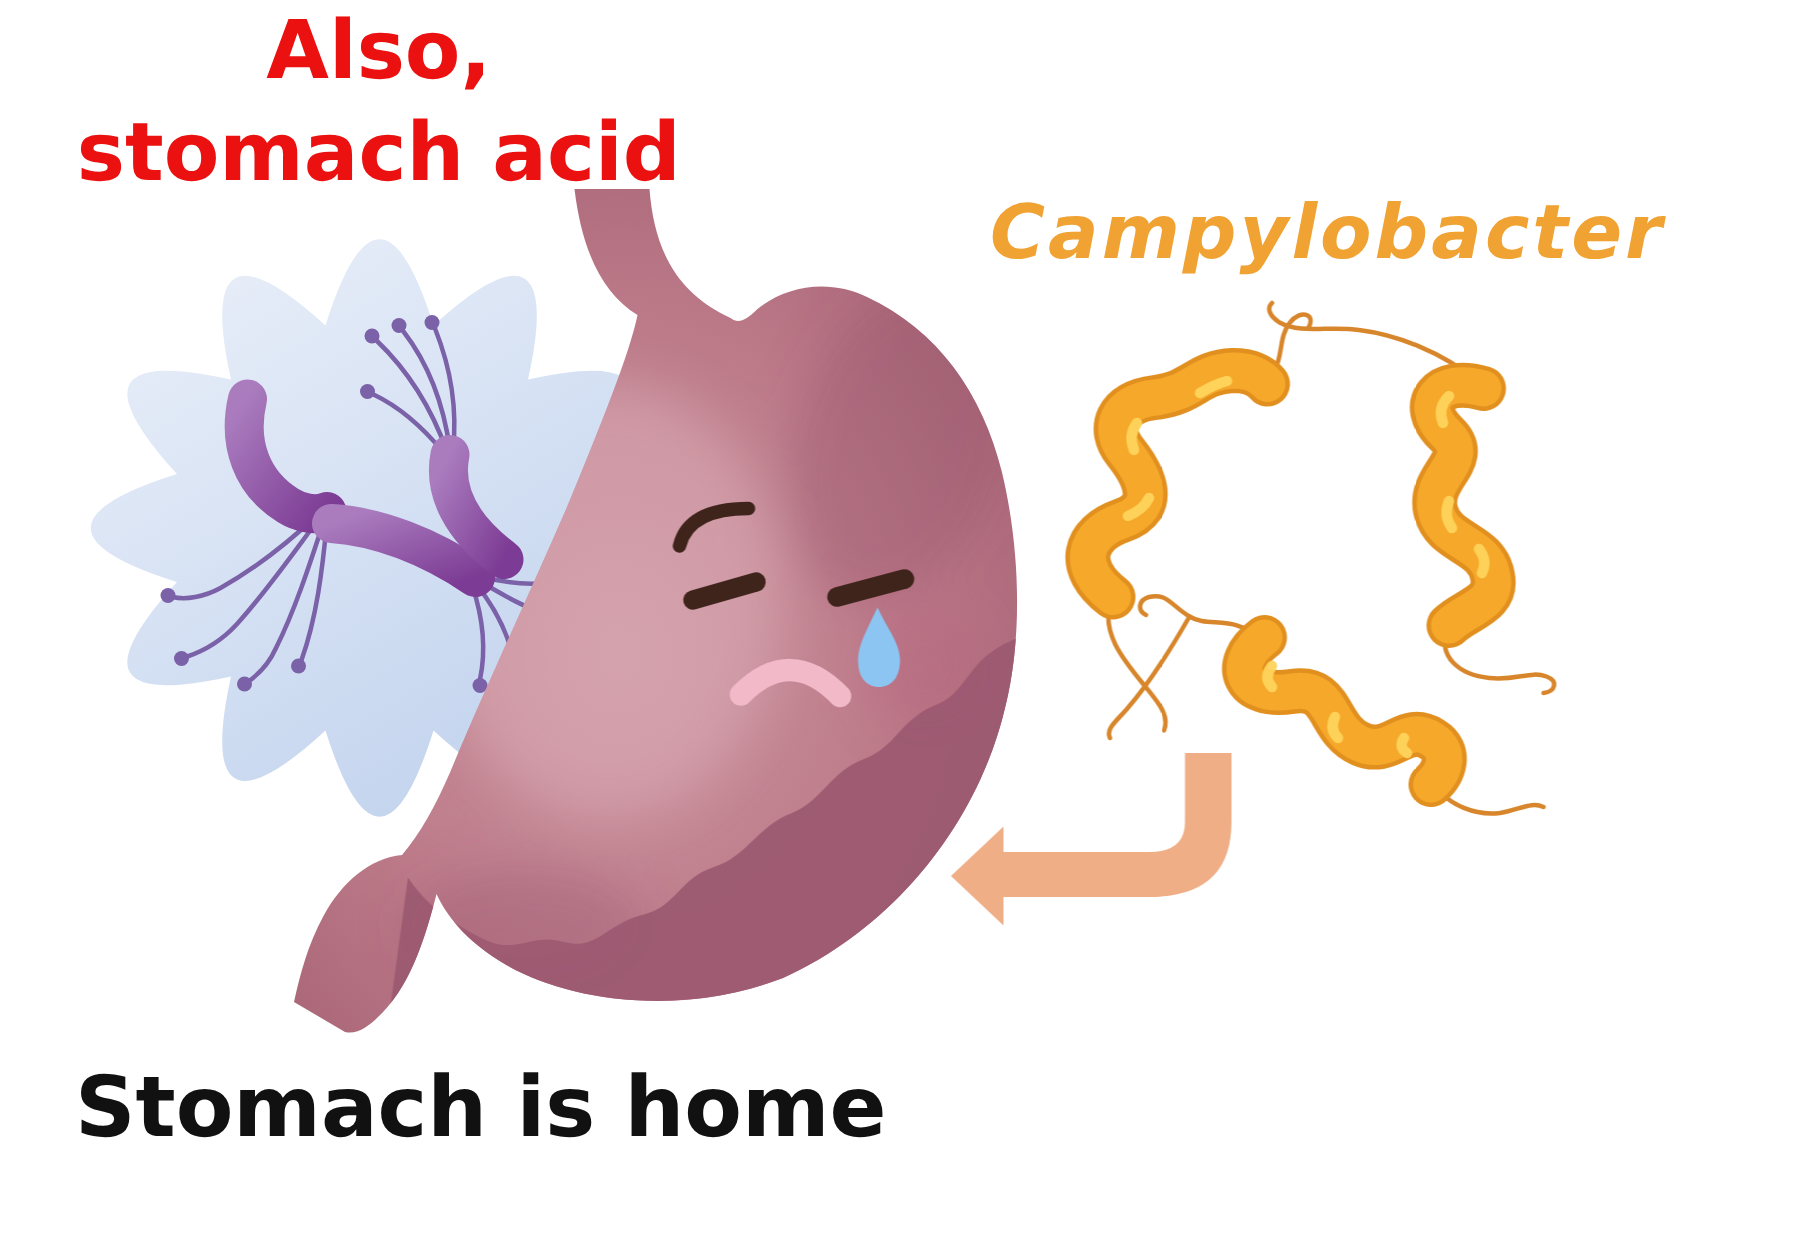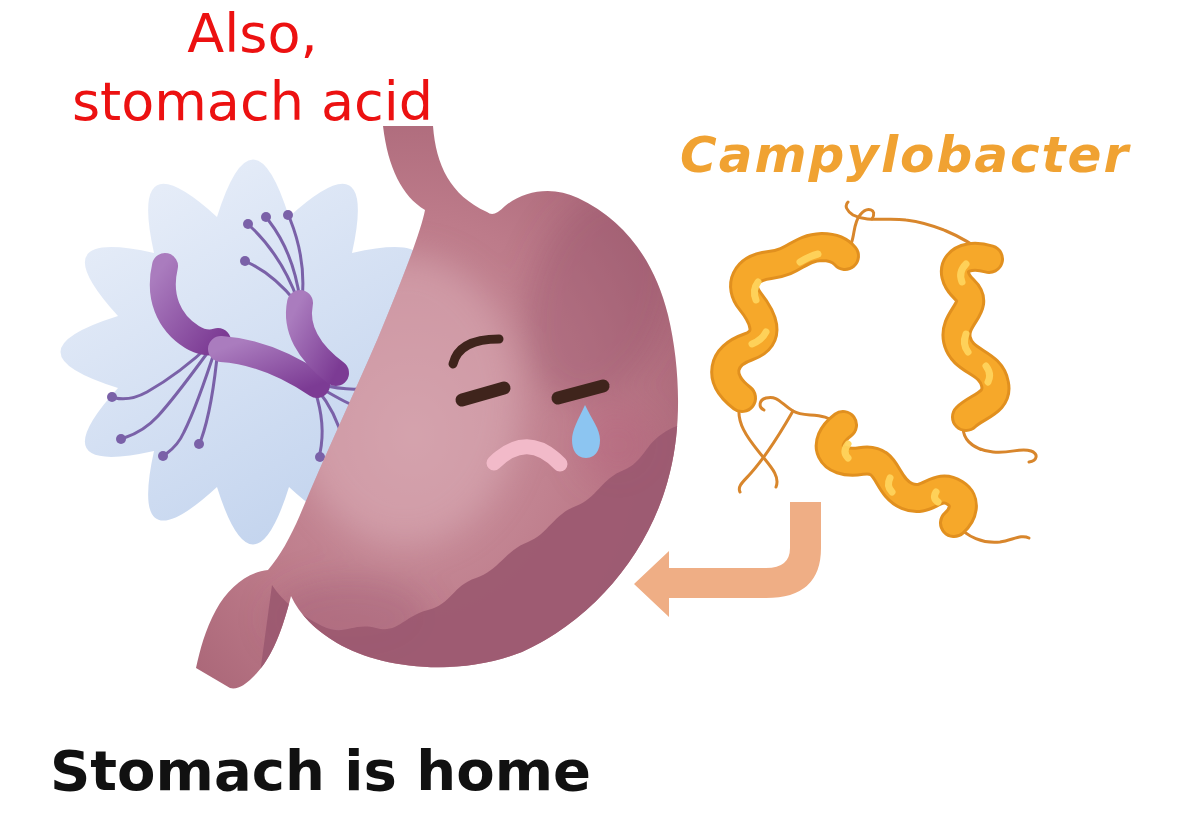--- a/index.html
+++ b/index.html
@@ -3,23 +3,23 @@
 <meta charset="utf-8">
 <style>
   html,body{margin:0;padding:0;background:#ffffff;}
   #canvas{position:relative;width:1200px;height:832px;background:#ffffff;overflow:hidden;
           font-family:"DejaVu Sans","Liberation Sans",sans-serif;}
   #art{position:absolute;left:0;top:0;}
   .txt{position:absolute;white-space:nowrap;}
   #title{left:44px;top:16px;font-size:53px;font-weight:bold;font-style:italic;
          letter-spacing:-1px;color:#1c1c1c;}
   #campy-label{left:660px;top:126px;font-size:50px;font-weight:bold;font-style:italic;
-         letter-spacing:2px;color:#f0a232;margin-left:20px;}
-  #caption{left:50px;top:738px;font-size:56px;font-weight:bold;color:#111111;}
-  #note{left:700px;top:582px;width:505px;text-align:center;font-size:54px;font-weight:normal;
+         letter-spacing:2px;color:#f0a232;}
+  #caption{left:50px;top:706px;font-size:56px;font-weight:bold;color:#111111;}
+  #note{left:700px;top:582px;width:505px;text-align:center;font-size:54px;font-weight:bold;
         line-height:68px;color:#ec1111;white-space:normal;}
   .note-line{display:block;}
 </style>
 </head>
 <body>
 
 <div id="canvas">
 
   <svg id="art" width="1200" height="832" viewBox="0 0 1200 832">
     <defs>

